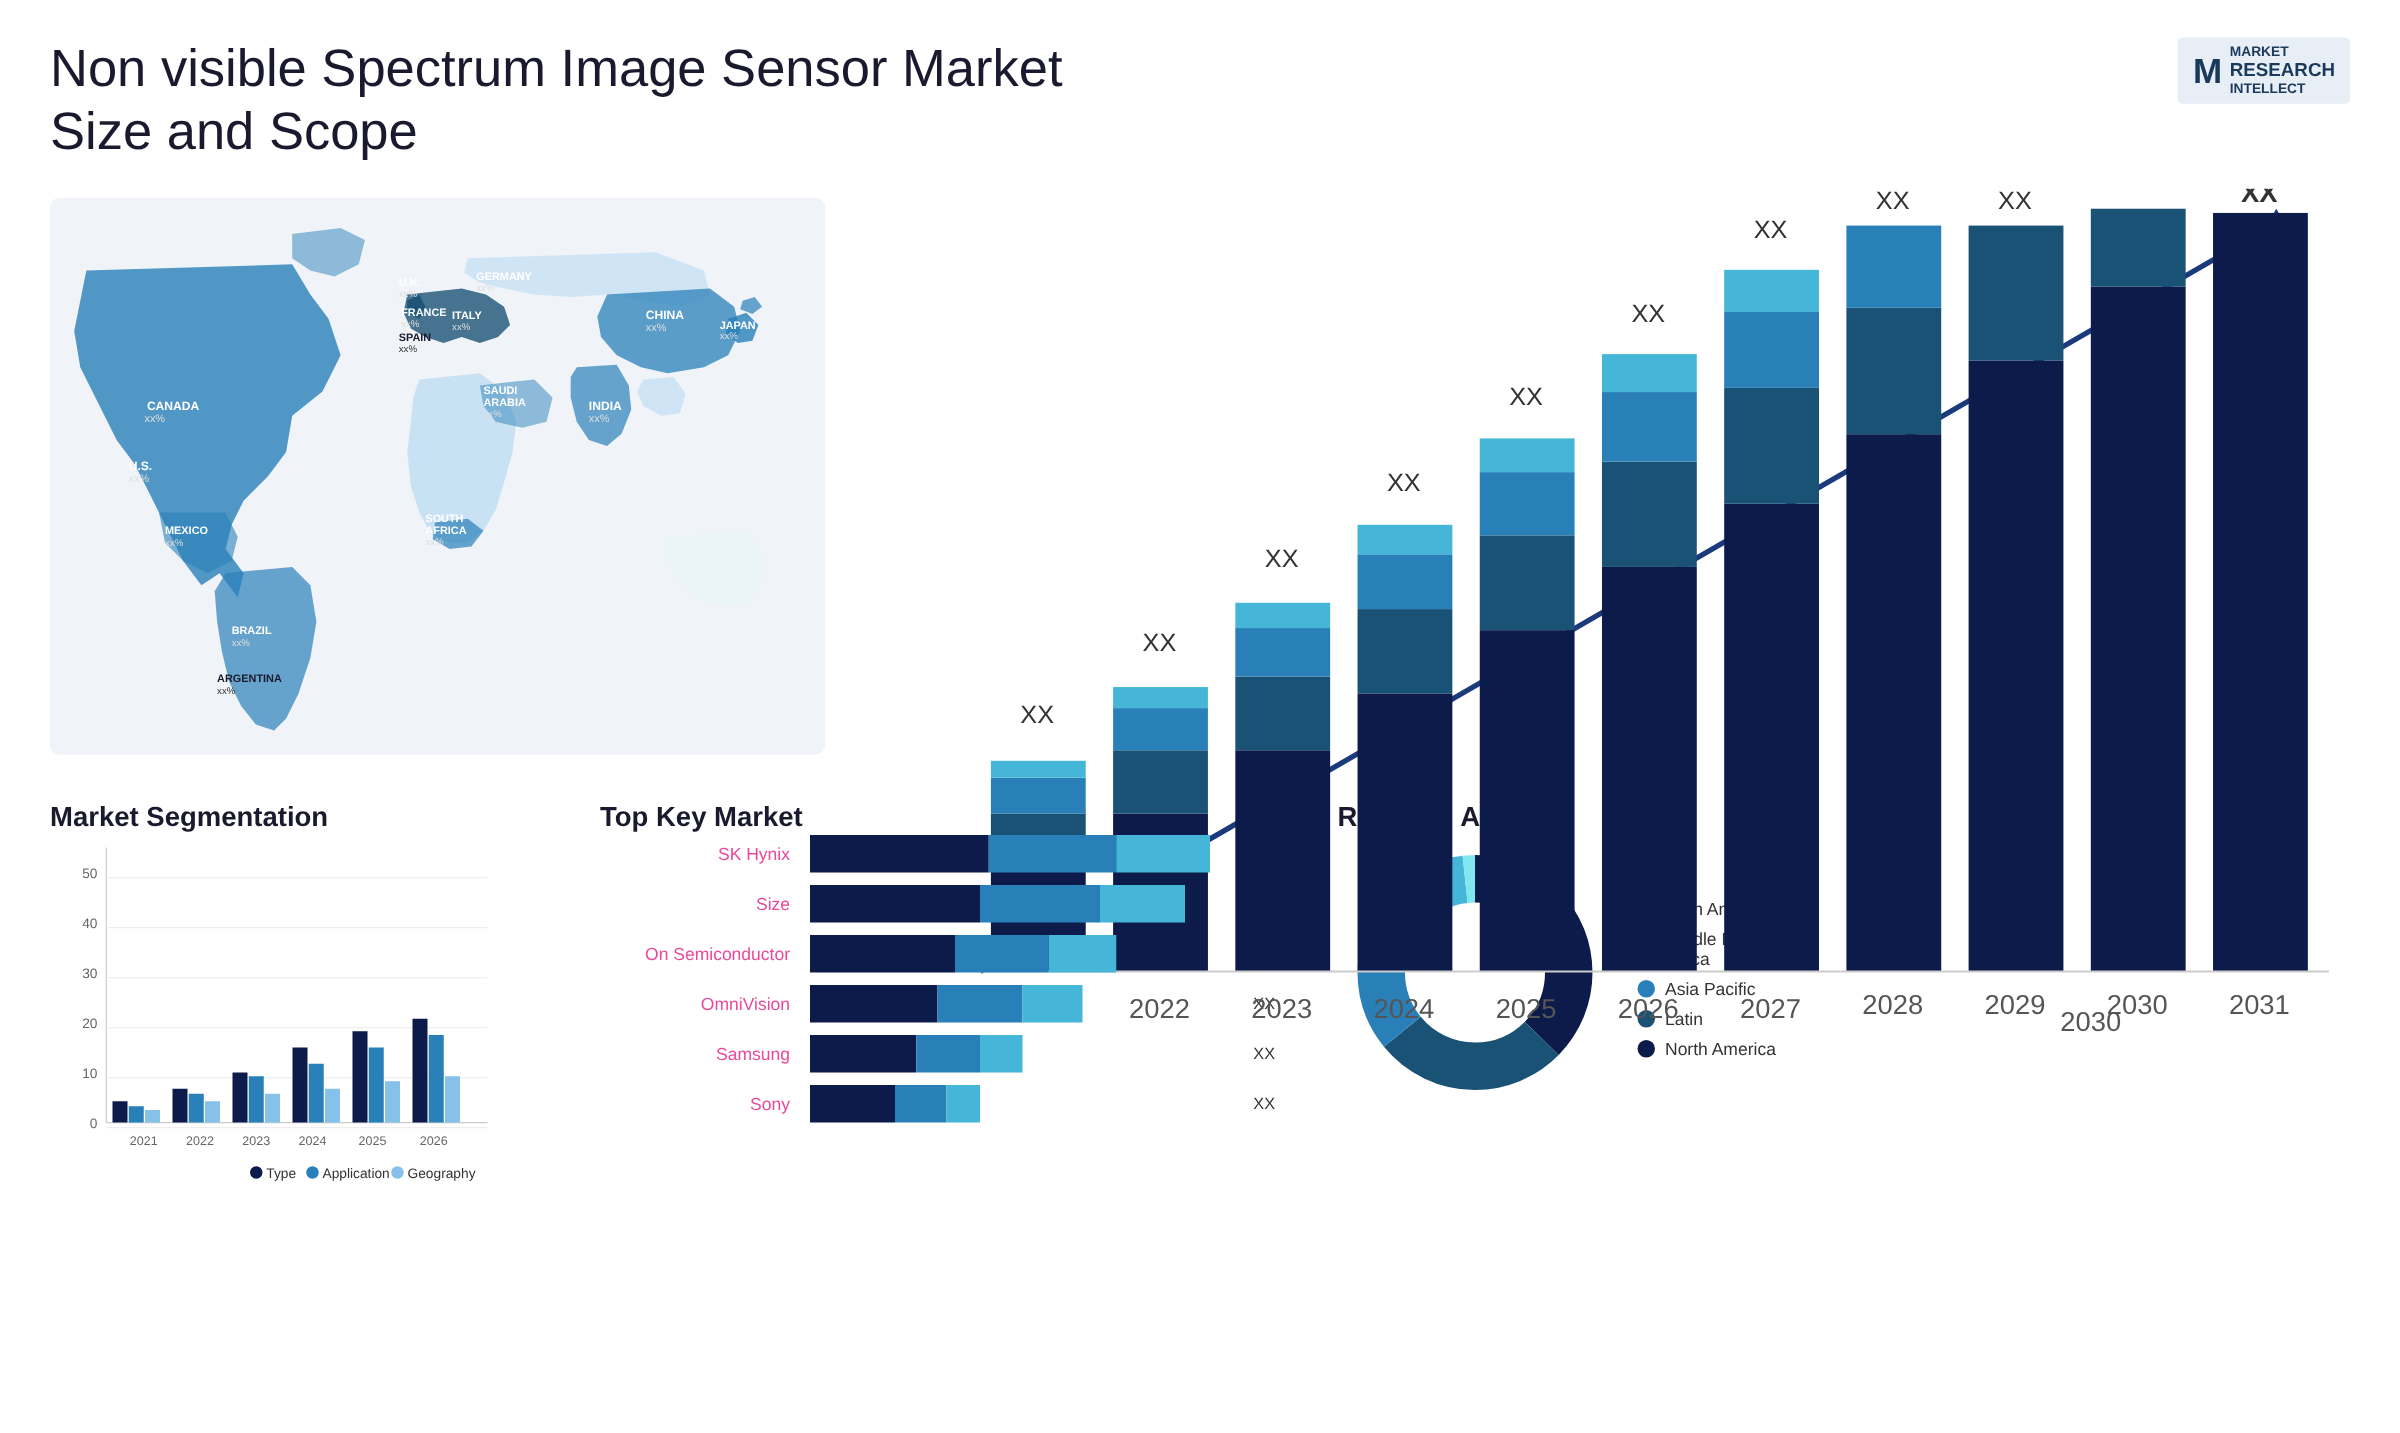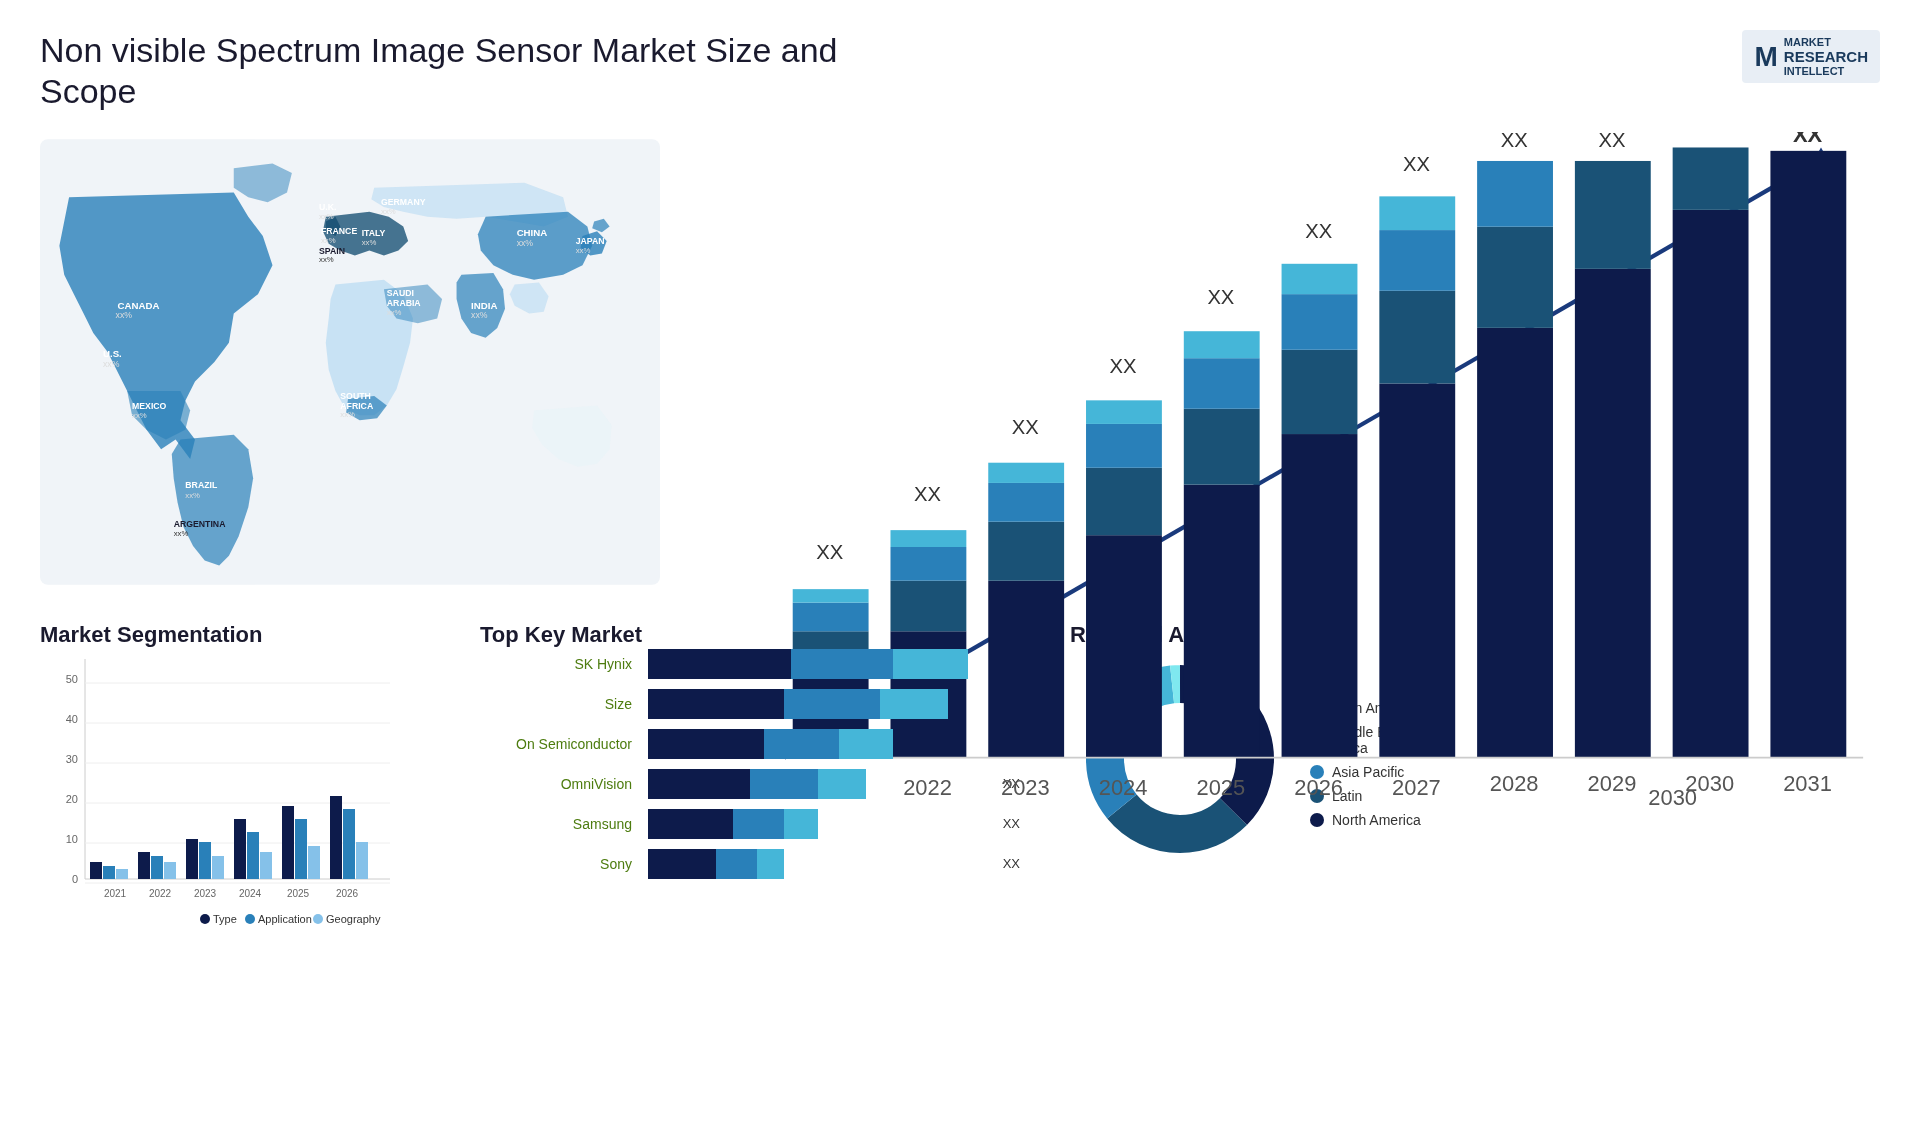--- a/index.html
+++ b/index.html
@@ -13,21 +13,21 @@
     }
 
     
     .header {
       display: flex;
       justify-content: space-between;
       align-items: flex-start;
       padding: 30px 40px 10px 40px;
     }
     .main-title {
-      font-size: 34px;
+      font-size: 42px;
       font-weight: 400;
       color: #1a1a2e;
       max-width: 900px;
       line-height: 1.2;
     }
     .logo-m {
       font-size: 28px;
       font-weight: bold;
       color: #1a3a5c;
       margin-right: 6px;
@@ -100,21 +100,21 @@
     }
     .player-row {
       display: flex;
       align-items: center;
       margin-bottom: 10px;
       gap: 8px;
     }
     .player-name {
       width: 160px;
       font-size: 14px;
-      color: #4d7c0f;
+      color: #ec4899;
       text-align: right;
       padding-right: 8px;
     }
     .player-bar-container {
       flex: 1;
       height: 30px;
       display: flex;
       position: relative;
     }
     .player-bar-segment {

